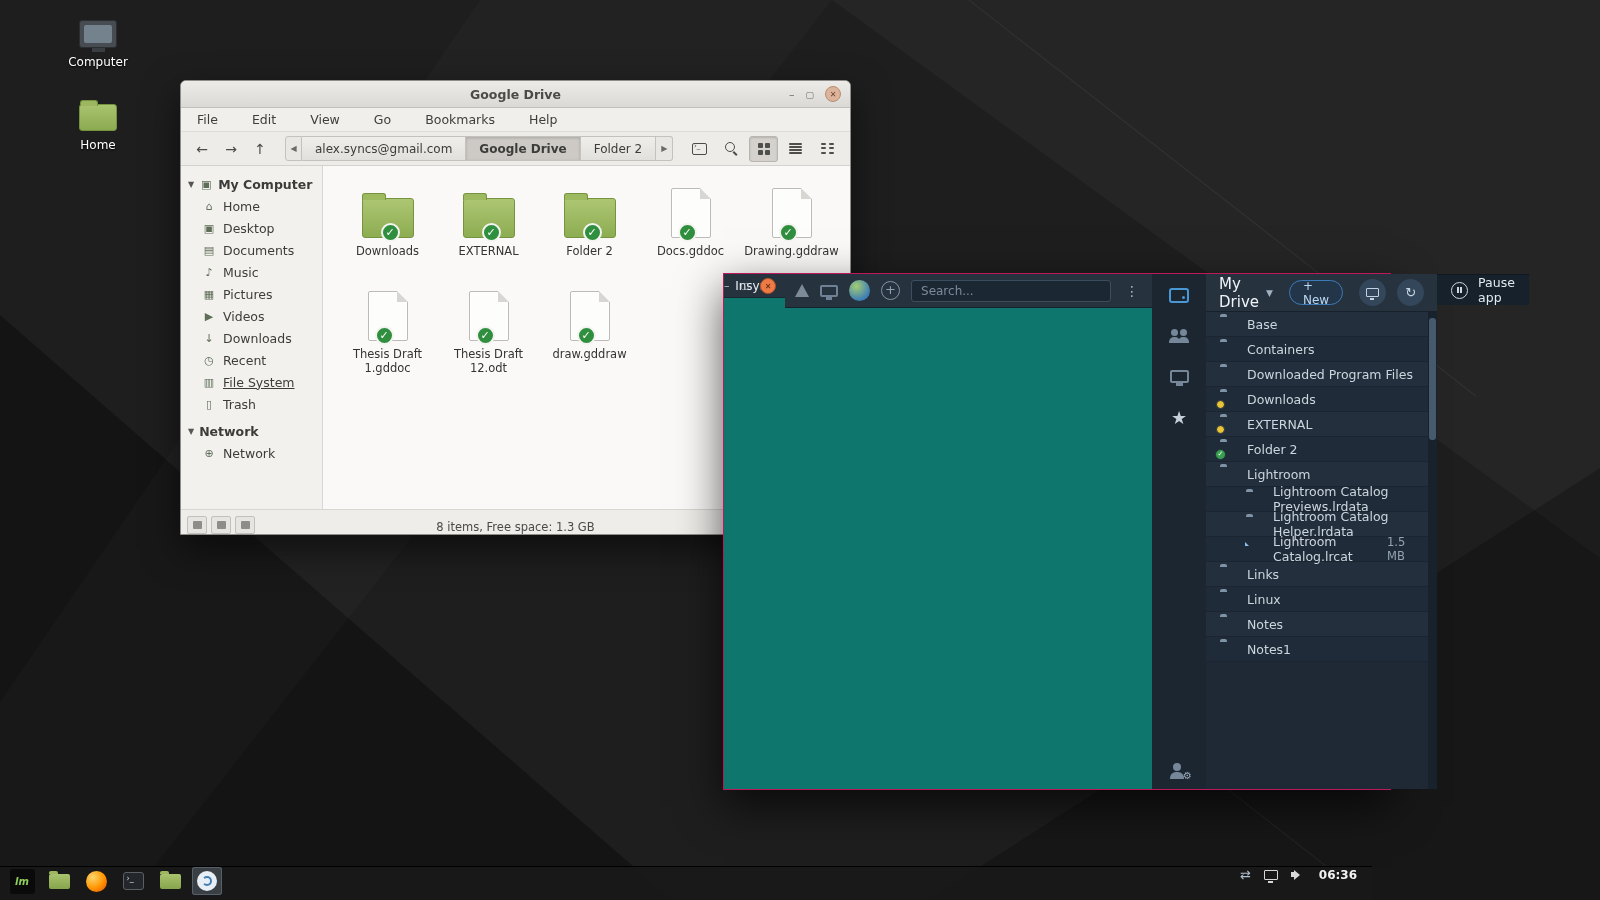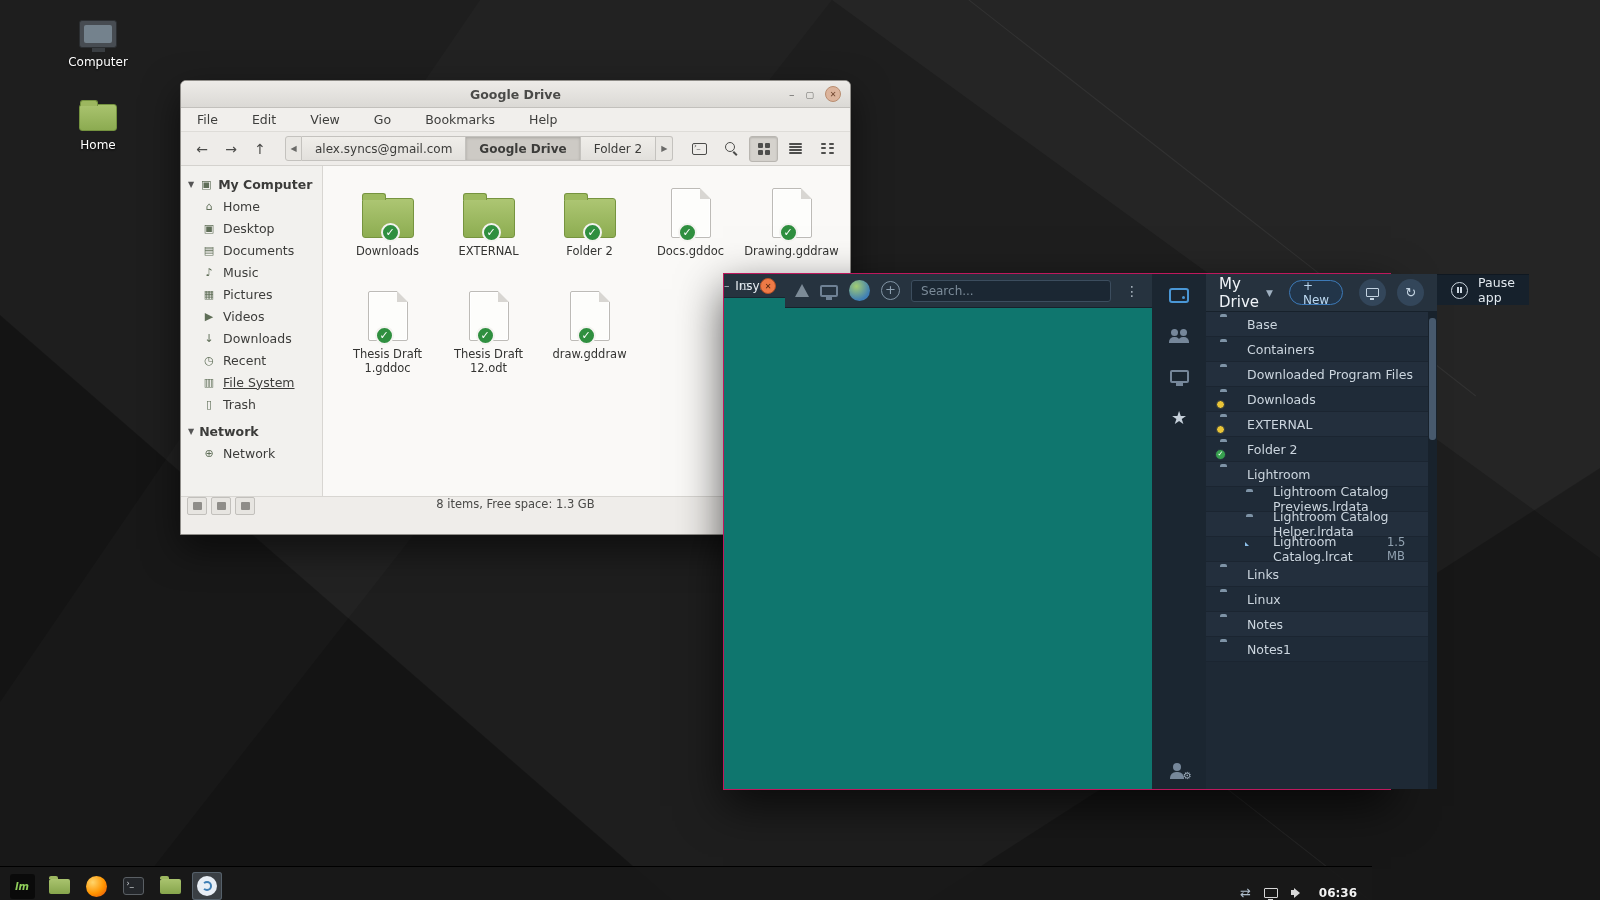--- a/index.html
+++ b/index.html
@@ -73,21 +73,21 @@
 .fitem{width:101px;display:flex;flex-direction:column;align-items:center;margin-bottom:24px}
 .iconwrap{position:relative;height:58px;display:flex;align-items:flex-end;justify-content:center}
 .fm-folder{position:relative;width:52px;height:40px;background:linear-gradient(#adc673,#8dad51);border:1px solid #76943f;border-radius:3px}
 .fm-folder::before{content:"";position:absolute;top:-6px;left:-1px;width:22px;height:6px;background:#9dba60;border:1px solid #76943f;border-bottom:none;border-radius:3px 3px 0 0}
 .fm-file{position:relative;width:40px;height:50px;background:#fdfdfb;border:1px solid #bdbbb7;border-radius:2px;box-shadow:inset 0 0 0 1px #fff}
 .fm-file::before{content:"";position:absolute;top:-1px;right:-1px;border-style:solid;border-width:0 11px 11px 0;border-color:#faf9f7 #faf9f7 #d8d6d2 transparent}
 .sync-badge{position:absolute;right:8px;bottom:-4px;width:19px;height:19px;border-radius:50%;background:#2f8f3f;border:2px solid #f4f3f0;color:#fff;display:flex;align-items:center;justify-content:center}
 .sync-badge::after{content:"✓";font-size:11px;font-weight:bold}
 .fitem .sync-badge{right:14px}
 .flabel{margin-top:7px;font-size:11.5px;color:#343432;text-align:center;line-height:1.2;max-width:96px;overflow-wrap:break-word}
-.fm-status{height:38px;border-top:1px solid #d8d6d2;background:#efedea;display:flex;align-items:flex-start;position:relative;font-size:11.5px;color:#4a4a48}
+.fm-status{height:25px;border-top:1px solid #d8d6d2;background:#efedea;display:flex;align-items:flex-end;position:relative;font-size:11.5px;color:#4a4a48}
 .status-text{position:absolute;left:0;right:0;text-align:center}
 .status-btns{display:flex;gap:4px;padding-left:6px;z-index:1}
 .sbtn{width:20px;height:18px;border:1px solid #c2c0bc;background:#e7e5e1;border-radius:2px;display:flex;align-items:center;justify-content:center}
 .sbtn i{width:9px;height:8px;background:#8f8d89;border-radius:1px}
 
 
 .in{position:absolute;left:723px;top:273px;width:668px;height:517px;background:#0f766e;border:1px solid #be185d;box-shadow:0 16px 42px rgba(0,0,0,.65);display:flex;color:#d6dee6}
 .in-titlebar{height:24px;background:#26333f;display:flex;align-items:center;position:relative;border-bottom:1px solid #1a2530}
 .in-title{position:absolute;left:0;right:0;text-align:center;font-size:12px;color:#e9eff4}
 .in .wbtn{color:#b9c4cd}
@@ -144,21 +144,21 @@
 .in-scroll{position:absolute;top:0;right:0;width:9px;height:100%;background:#18222c}
 .in-thumb{position:absolute;top:6px;right:1px;width:7px;height:122px;border-radius:3px;background:#47596d}
 .in-footer{height:31px;background:#16212c;display:flex;align-items:center;gap:10px;padding:0 14px;border-top:1px solid #0f1821}
 .pause-ic{width:17px;height:17px;border-radius:50%;border:1.6px solid #cfd9e2;position:relative;flex:none}
 .pause-ic::before,.pause-ic::after{content:"";position:absolute;top:4px;width:2px;height:6px;background:#cfd9e2}
 .pause-ic::before{left:4.5px}
 .pause-ic::after{left:8px}
 .in-pause-label{font-size:12.5px;color:#e2e9ef}
 
 
-.taskbar{position:absolute;left:0;bottom:0;width:1372px;height:34px;background:rgba(25,25,25,.97);border-top:1px solid #000;display:flex;align-items:flex-end;padding:0 7px;gap:7px;z-index:10}
+.taskbar{position:absolute;left:0;bottom:0;width:1372px;height:34px;background:rgba(25,25,25,.97);border-top:1px solid #000;display:flex;align-items:flex-start;padding:0 7px;gap:7px;z-index:10}
 .tb-item{width:30px;height:28px;display:flex;align-items:center;justify-content:center;border-radius:3px}
 .tb-item.active{background:#3a3f44;box-shadow:inset 0 0 0 1px #55606a}
 .tb-mint{width:25px;height:25px;background:#0a0a0a;border-radius:3px;display:flex;align-items:center;justify-content:center}
 .tb-mint::after{content:"lm";font-size:10px;font-weight:bold;font-style:italic;color:#8fce5a}
 .tb-folder{position:relative;width:21px;height:15px;background:linear-gradient(#a9c36e,#86a54c);border-radius:2px}
 .tb-folder::before{content:"";position:absolute;top:-3px;left:0;width:9px;height:3px;background:#9cb75f;border-radius:2px 2px 0 0}
 .tb-firefox{width:21px;height:21px;border-radius:50%;background:radial-gradient(circle at 32% 30%,#ffd56b,#ff9400 55%,#e8590c 90%)}
 .tb-terminal{width:21px;height:18px;background:#23262a;border:1px solid #5a5f64;border-radius:3px;position:relative}
 .tb-terminal::after{content:"›_";position:absolute;left:3px;top:1px;font-size:8px;color:#cfd3d7}
 .tb-insync{width:20px;height:20px;border-radius:50%;background:#e8eef5;position:relative}

